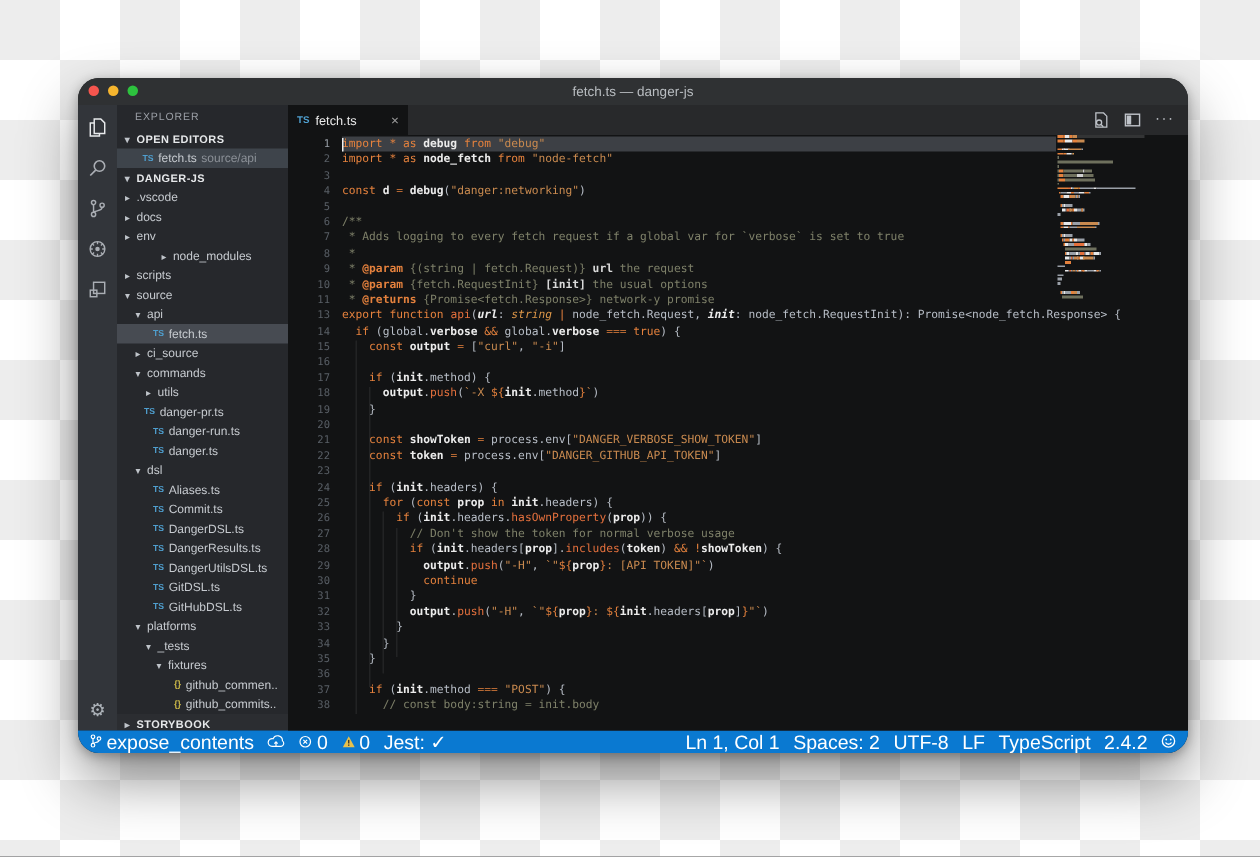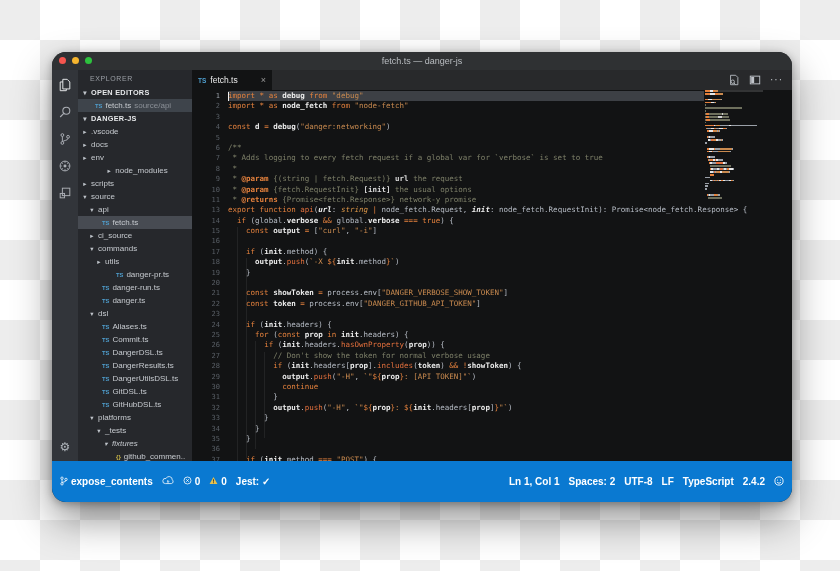--- a/index.html
+++ b/index.html
@@ -57,21 +57,21 @@
   .cursor{position:absolute;left:36px;top:2px;width:1px;height:8.5px;background:#f0f0f0;}
   .guide{position:absolute;width:1px;background:rgba(255,255,255,.07);}
   .g1{left:45px;top:137px;height:249px;} .g2{left:54px;top:168px;height:200px;}
   .g3{left:63px;top:251px;height:108px;} .g4{left:72px;top:262px;height:86px;}
   
   #minimap{position:absolute;left:513px;top:0;width:58px;}
   .mrow{height:2.3px;margin-bottom:.6px;display:flex;}
   .mrow span{display:block;height:1.7px;flex:none;}
   .mrow.mhl{background:rgba(255,255,255,.14);}
   
-  .statusbar{height:15px;background:#0a79d1;flex:none;display:flex;align-items:center;color:#fff;font-size:10px;padding:13px 8px;font-weight:bold;}
+  .statusbar{height:15px;background:#0a79d1;flex:none;display:flex;align-items:center;color:#fff;font-size:13px;padding:0 8px;}
   .sb-left,.sb-right{display:flex;align-items:center;gap:9px;}
   .sb-right{margin-left:auto;}
   .sb-item{display:flex;align-items:center;gap:3px;white-space:nowrap;}
 </style>
 </head>
 <body>
 
 <div class="stage">
   <div class="window">
 
@@ -165,21 +165,21 @@
               <span>ci_source</span>
             </div>
             <div class="trow" style="padding-left: 11px;">
               <span class="chev">▾</span>
               <span>commands</span>
             </div>
             <div class="trow" style="padding-left: 18px;">
               <span class="chev">▸</span>
               <span>utils</span>
             </div>
-            <div class="trow" style="padding-left: 32px;">
+            <div class="trow" style="padding-left: 12px;">
               <span class="ts-mini" style="margin-left: 6px;">TS</span>
               <span>danger-pr.ts</span>
             </div>
             <div class="trow" style="padding-left: 18px;">
               <span class="ts-mini" style="margin-left: 6px;">TS</span>
               <span>danger-run.ts</span>
             </div>
             <div class="trow" style="padding-left: 18px;">
               <span class="ts-mini" style="margin-left: 6px;">TS</span>
               <span>danger.ts</span>
@@ -217,21 +217,21 @@
               <span>GitHubDSL.ts</span>
             </div>
             <div class="trow" style="padding-left: 11px;">
               <span class="chev">▾</span>
               <span>platforms</span>
             </div>
             <div class="trow" style="padding-left: 18px;">
               <span class="chev">▾</span>
               <span>_tests</span>
             </div>
-            <div class="trow" style="padding-left: 25px; font-style: italic;">
+            <div class="trow" style="padding-left: 25px;">
               <span class="chev">▾</span>
               <span>fixtures</span>
             </div>
             <div class="trow" style="padding-left: 32px;">
               <span class="json-mini" style="margin-left: 6px;">{}</span>
               <span>github_commen..</span>
             </div>
             <div class="trow" style="padding-left: 32px;">
               <span class="json-mini" style="margin-left: 6px;">{}</span>
               <span>github_commits..</span>

